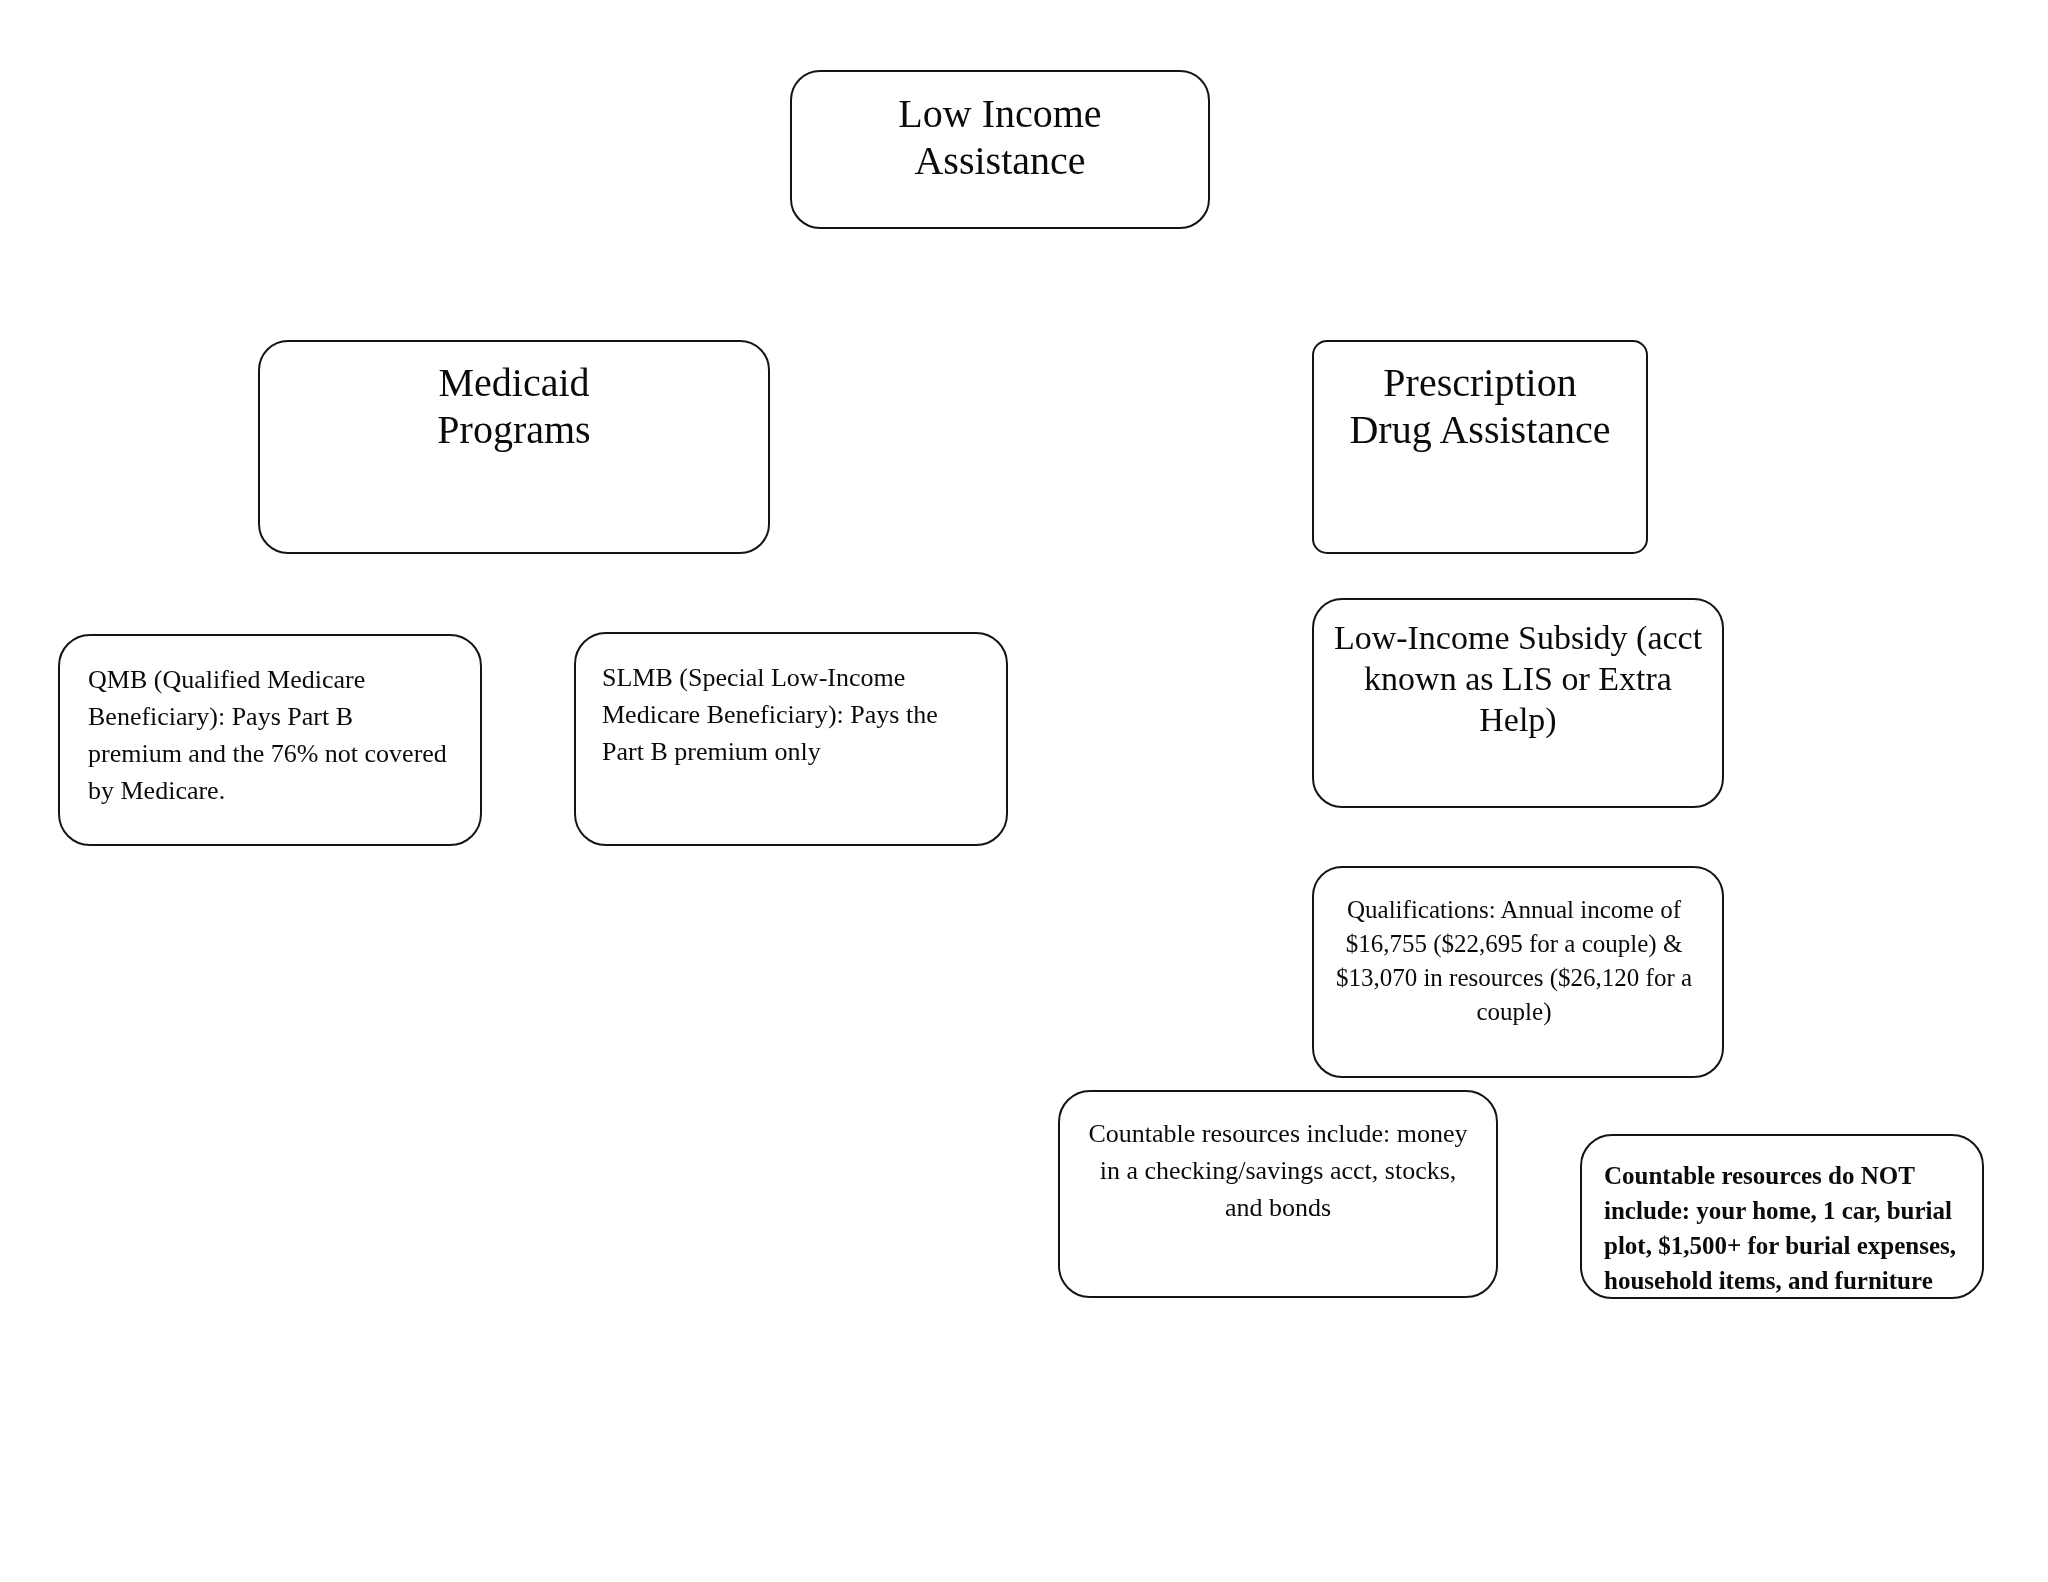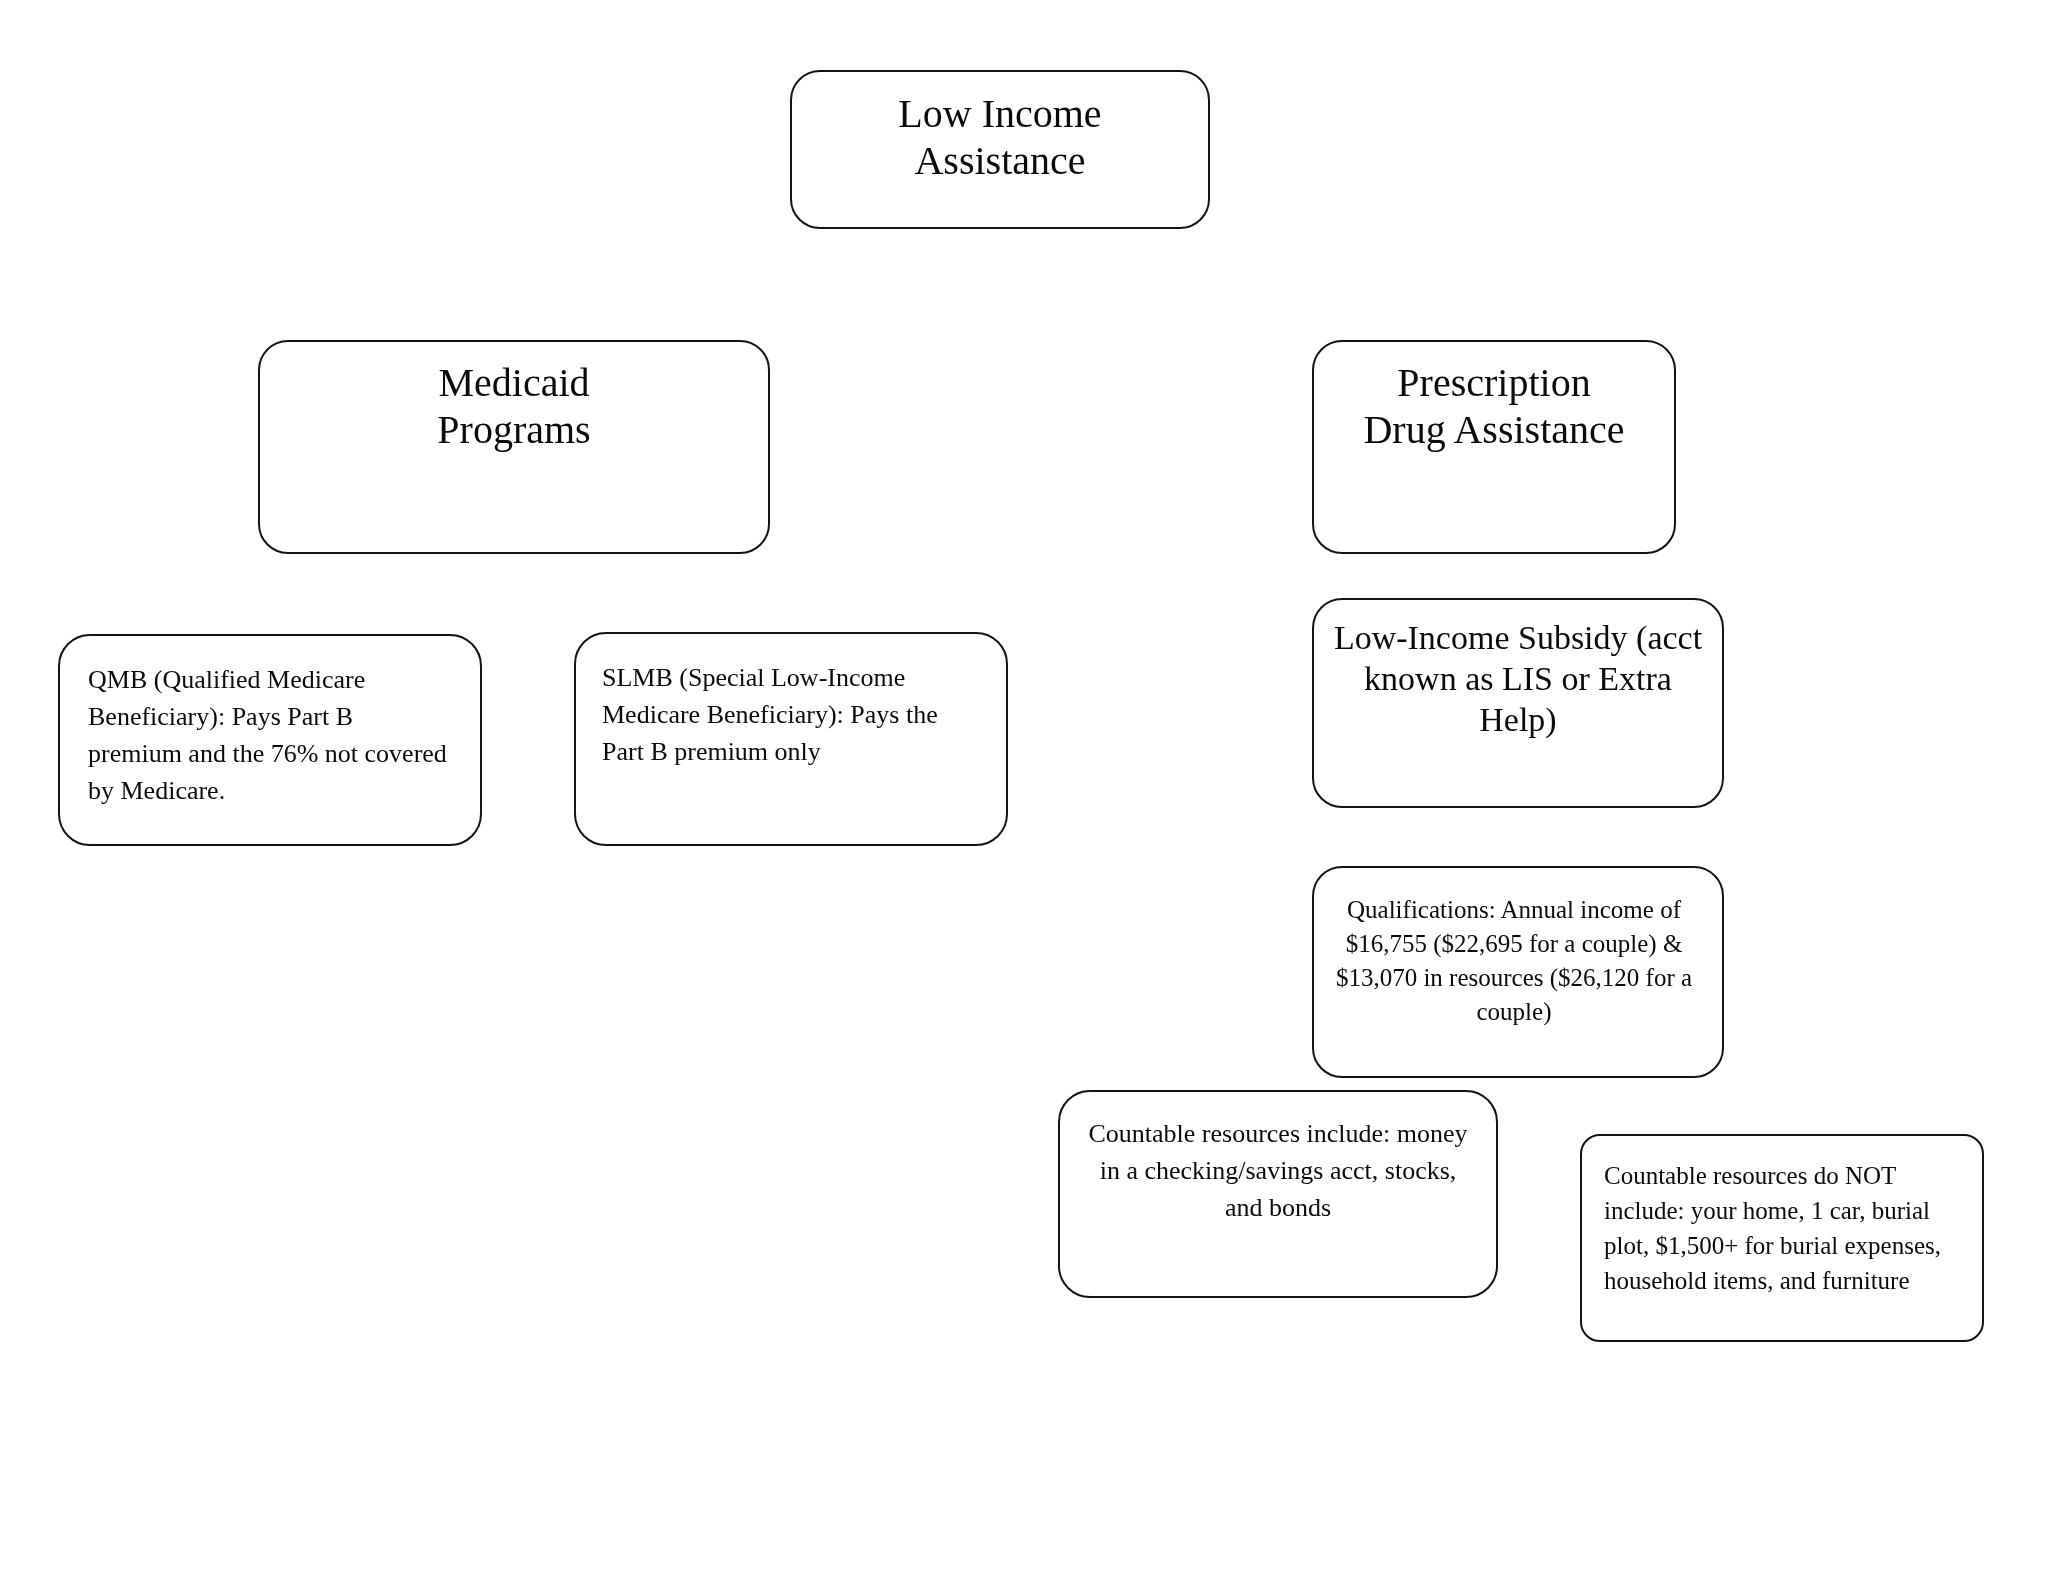--- a/index.html
+++ b/index.html
@@ -53,22 +53,22 @@
   }
   .n-medicaid .txt {
     font-size: 40px;
     line-height: 1.18;
     text-align: center;
     padding: 17px 22px 0 22px;
   }
 
   .n-rx {
     left: 1312px; top: 340px;
-    width: 364px; height: 214px;
-    border-radius: 30px;
+    width: 336px; height: 214px;
+    border-radius: 15px;
   }
   .n-rx .txt {
     font-size: 40px;
     line-height: 1.18;
     text-align: center;
     padding: 17px 14px 0 14px;
   }
 
   
   .n-qmb {
@@ -127,22 +127,23 @@
   }
   .n-res-in .txt {
     font-size: 26px;
     line-height: 1.42;
     text-align: center;
     padding: 24px 26px 0 26px;
   }
 
   .n-res-out {
     left: 1580px; top: 1134px;
-    width: 404px; height: 208px;
-    border-radius: 20px;
+    width: 404px; height: 165px;
+    border-radius: 32px;
+    font-weight: bold;
   }
   .n-res-out .txt {
     font-size: 25px;
     line-height: 1.40;
     text-align: left;
     padding: 22px 22px 0 22px;
   }
 </style>
 </head>
 <body>

